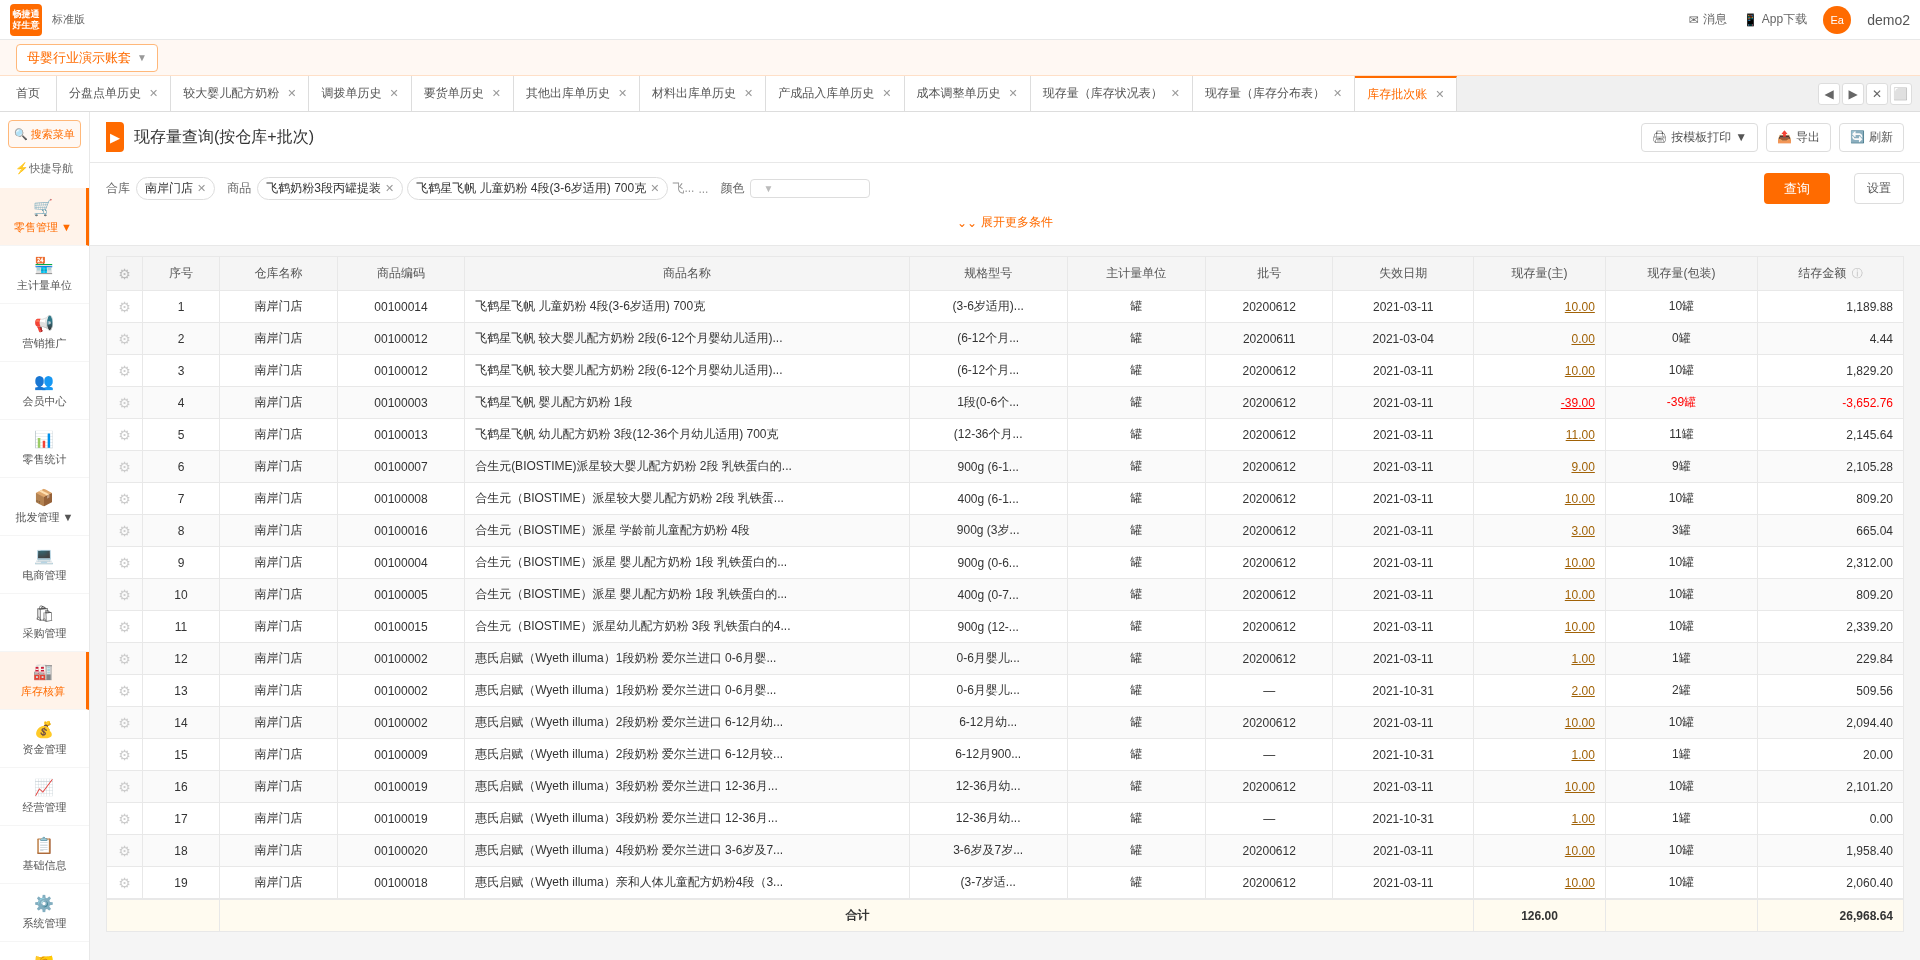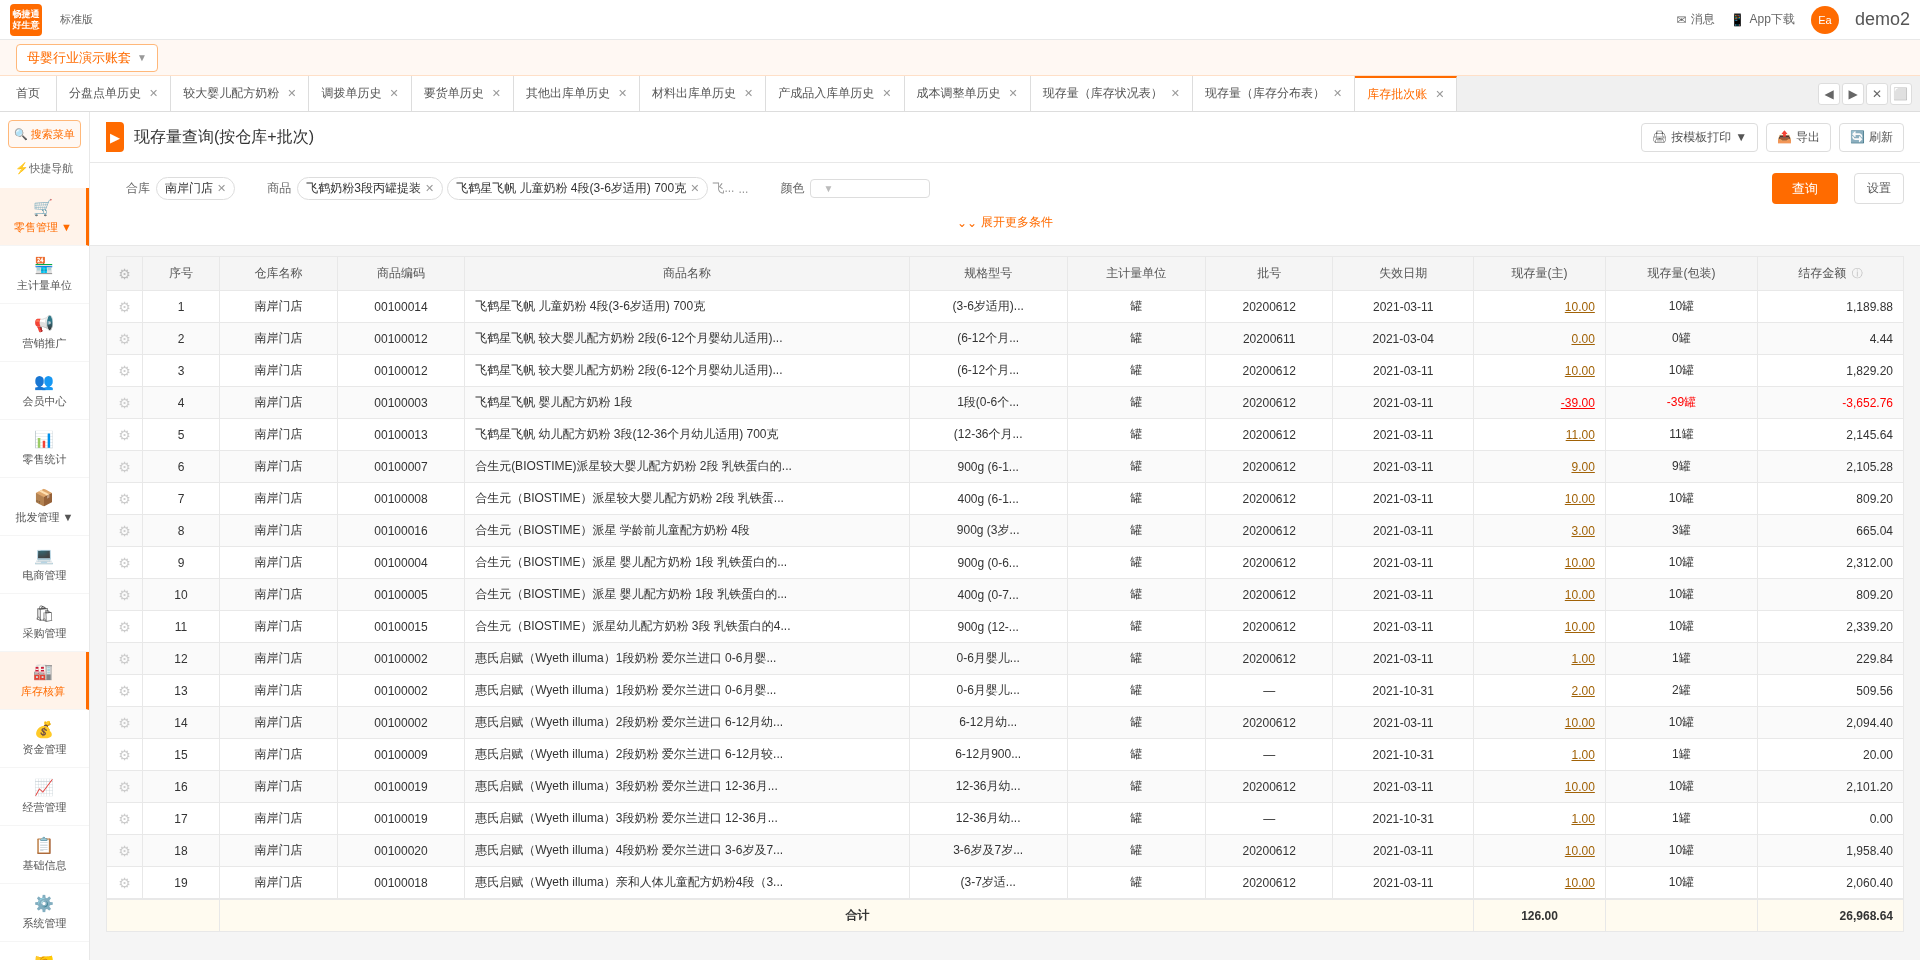--- a/index.html
+++ b/index.html
@@ -1,21 +1,21 @@
 <!DOCTYPE html>
 <html><head>
   <meta charset="utf-8">
   <style>
     * { margin: 0; padding: 0; box-sizing: border-box; }
     body { font-family: 'Microsoft YaHei', Arial, sans-serif; font-size: 12px; background: #f5f5f5; color: #333; width: 1920px; height: 960px; overflow: hidden; }
 
     
     .topbar { height: 40px; background: #fff; display: flex; align-items: center; padding: 0 10px; border-bottom: 1px solid #e8e8e8; justify-content: space-between; }
     .topbar-left { display: flex; align-items: center; gap: 8px; }
-    .logo-area { display: flex; align-items: center; gap: 18px; }
+    .logo-area { display: flex; align-items: center; gap: 10px; }
     .logo-icon { width: 32px; height: 32px; background: #ff6b00; border-radius: 4px; display: flex; align-items: center; justify-content: center; color: #fff; font-size: 10px; font-weight: bold; }
     .logo-text { font-size: 11px; color: #666; line-height: 1.2; }
     .topbar-right { display: flex; align-items: center; gap: 16px; }
     .topbar-btn { display: flex; align-items: center; gap: 4px; color: #666; cursor: pointer; font-size: 12px; }
     .avatar { width: 28px; height: 28px; border-radius: 50%; background: #ff6b00; display: flex; align-items: center; justify-content: center; color: #fff; font-size: 11px; }
 
     
     .system-selector { height: 36px; background: #fff8f3; border-bottom: 1px solid #ffe0c8; display: flex; align-items: center; padding: 0 16px; }
     .system-select { display: flex; align-items: center; gap: 6px; color: #ff6b00; font-size: 13px; cursor: pointer; border: 1px solid #ffb87a; padding: 4px 10px; border-radius: 4px; background: #fff; }
     .system-select-arrow { font-size: 10px; color: #999; }
@@ -49,21 +49,21 @@
     .page-header { background: #fff; padding: 10px 16px; border-bottom: 1px solid #e8e8e8; display: flex; align-items: center; justify-content: space-between; }
     .page-title { font-size: 16px; font-weight: normal; color: #333; }
     .page-actions { display: flex; align-items: center; gap: 8px; }
     .btn-print { display: flex; align-items: center; gap: 4px; padding: 5px 10px; border: 1px solid #ddd; border-radius: 4px; background: #fff; color: #555; cursor: pointer; font-size: 12px; }
     .btn-export { display: flex; align-items: center; gap: 4px; padding: 5px 10px; border: 1px solid #ddd; border-radius: 4px; background: #fff; color: #555; cursor: pointer; font-size: 12px; }
     .btn-refresh { display: flex; align-items: center; gap: 4px; padding: 5px 10px; border: 1px solid #ddd; border-radius: 4px; background: #fff; color: #555; cursor: pointer; font-size: 12px; }
 
     
     .filter-area { background: #fff; padding: 10px 16px; border-bottom: 1px solid #e8e8e8; }
     .filter-row { display: flex; align-items: center; gap: 12px; flex-wrap: wrap; }
-    .filter-item { display: flex; align-items: center; gap: 6px; margin-left: 20px; }
+    .filter-item { display: flex; align-items: center; gap: 6px; }
     .filter-label { color: #666; font-size: 12px; white-space: nowrap; }
     .filter-tag-group { display: flex; align-items: center; gap: 4px; flex-wrap: wrap; }
     .filter-tag { display: flex; align-items: center; gap: 4px; padding: 2px 8px; background: #fff; border: 1px solid #ddd; border-radius: 12px; font-size: 12px; color: #333; }
     .filter-tag-close { color: #999; cursor: pointer; font-size: 11px; }
     .filter-more { color: #999; font-size: 12px; cursor: pointer; }
     .filter-expand { display: flex; align-items: center; gap: 4px; color: #ff6b00; font-size: 12px; cursor: pointer; margin: 6px 0 0 0; }
     .filter-select { border: 1px solid #ddd; border-radius: 4px; padding: 3px 8px; font-size: 12px; color: #333; background: #fff; cursor: pointer; display: flex; align-items: center; gap: 4px; min-width: 120px; }
     .filter-select-arrow { color: #bbb; font-size: 10px; }
     .btn-query { padding: 6px 20px; background: #ff6b00; color: #fff; border: none; border-radius: 4px; font-size: 13px; cursor: pointer; }
     .btn-settings { padding: 6px 12px; background: #fff; color: #555; border: 1px solid #ddd; border-radius: 4px; font-size: 12px; cursor: pointer; }
@@ -108,21 +108,21 @@
       <span>✉</span>
       <span>消息</span>
     </div>
     <div class="topbar-btn">
       <span>📱</span>
       <span>App下载</span>
     </div>
     <div class="avatar">
       <span>Ea</span>
     </div>
-    <span style="font-size:18px;color:#555;">demo2</span>
+    <span style="font-size:14px;color:#555;">demo2</span>
   </div>
 </div>
 
 <div class="system-selector">
   <div class="system-select">
     <span>母婴行业演示账套</span>
     <span class="system-select-arrow">▼</span>
   </div>
 </div>
 
@@ -312,21 +312,21 @@
         </div>
 
         <div class="filter-item">
           <span class="filter-label">颜色</span>
           <div class="filter-select">
             <span></span>
             <span class="filter-select-arrow">▼</span>
           </div>
         </div>
 
-        <div style="margin-left:auto;display:flex;gap:16px;">
+        <div style="margin-left:auto;display:flex;gap:24px;">
           <button class="btn-query">查询</button>
           <button class="btn-settings">设置</button>
         </div>
       </div>
 
       <div class="filter-expand-wrapper">
         <div class="filter-expand">
           <span>⌄⌄</span>
           <span>展开更多条件</span>
         </div>

